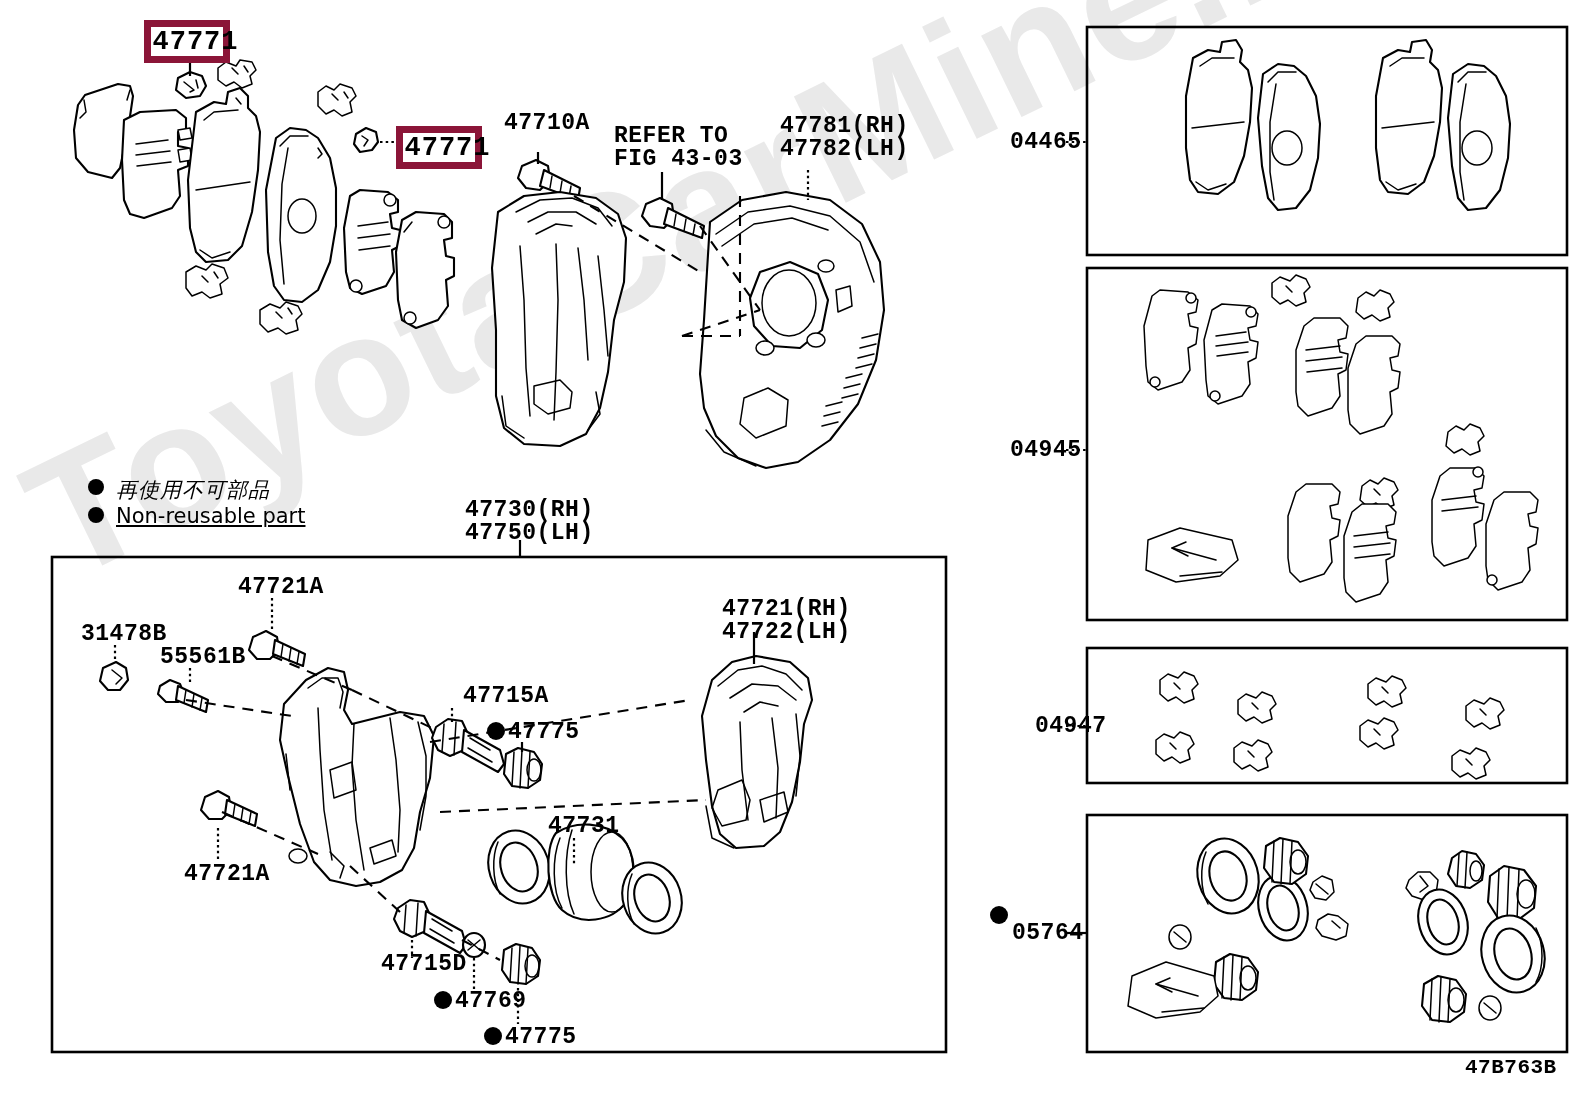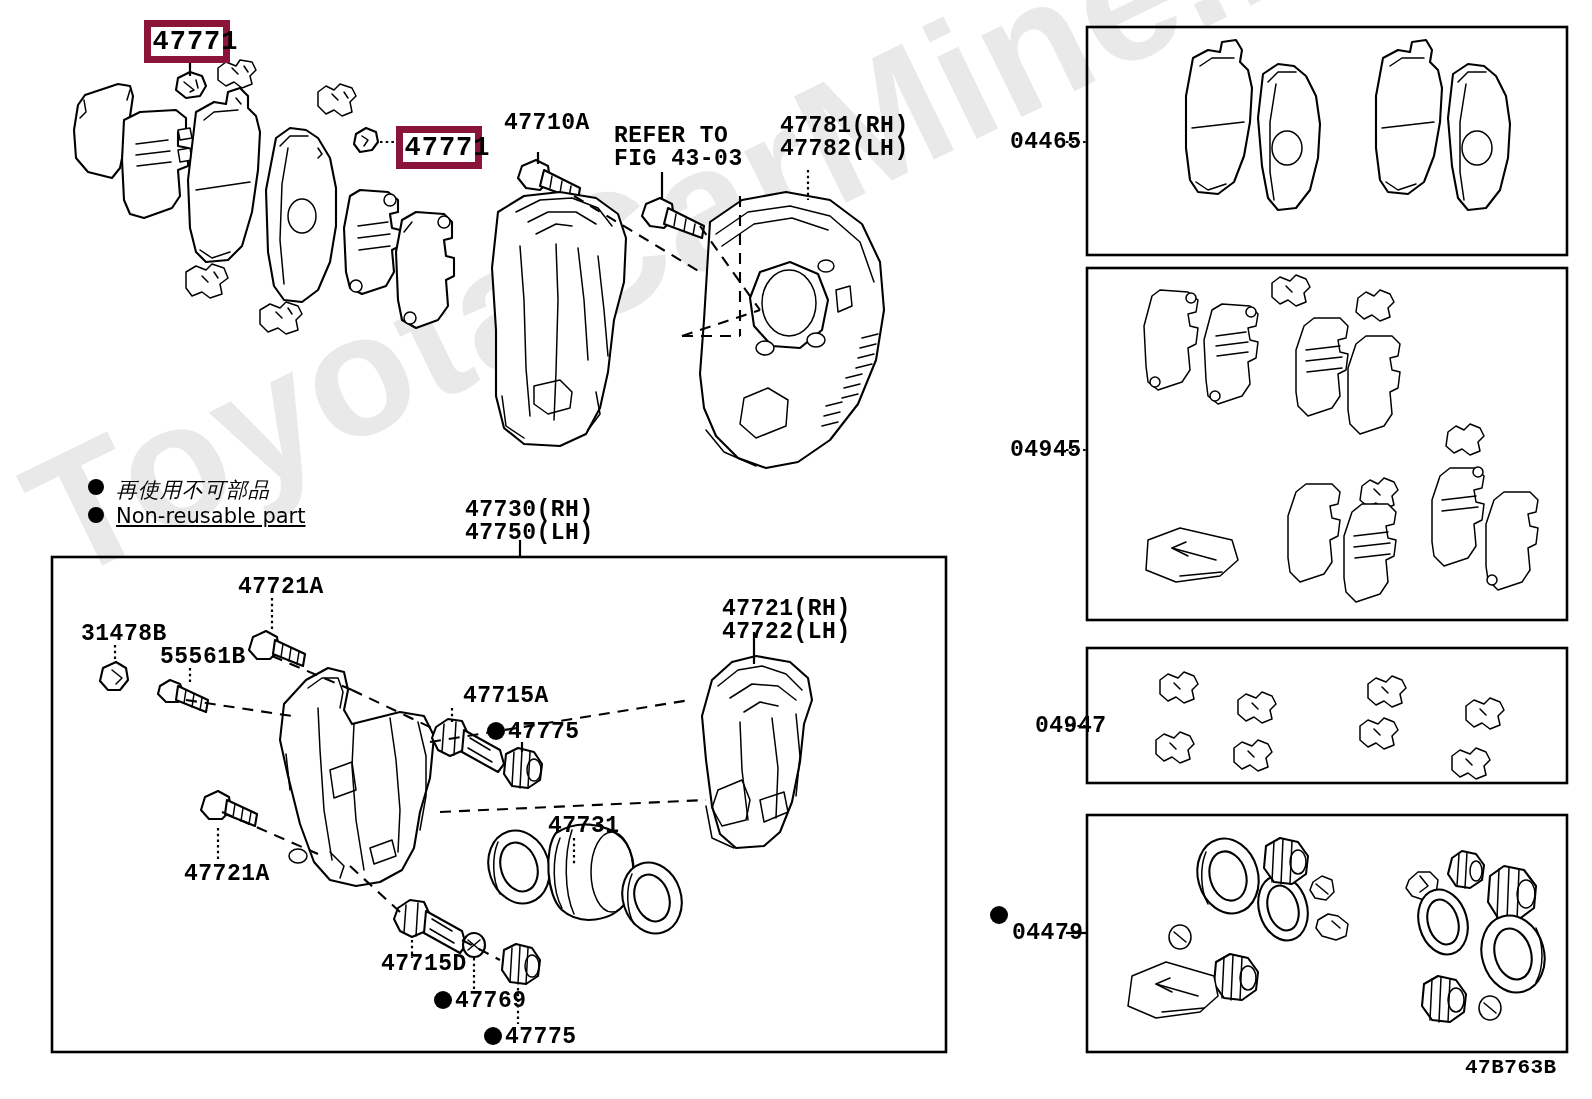--- a/index.html
+++ b/index.html
@@ -612,18 +612,18 @@
     <div class="lbl" style="left:381px; top:952px;">47715D</div>
     <div class="lbl" style="left:455px; top:989px;">47769</div>
     <div class="lbl" style="left:505px; top:1025px;">47775</div>
 
     <div class="lbl two" style="left:722px; top:597px;">47721(RH)</div>
     <div class="lbl two" style="left:722px; top:620px;">47722(LH)</div>
 
     <div class="lbl" style="left:1010px; top:130px;">04465</div>
     <div class="lbl" style="left:1010px; top:438px;">04945</div>
     <div class="lbl" style="left:1010px; top:714px;margin-left:25px;">04947</div>
-    <div class="lbl" style="left:1012px; top:921px;">04479</div>
+    <div class="lbl" style="left:1012px; top:921px;">05764</div>
 
     <div class="figcode" style="left:1465px; top:1056px;text-align:center;">47B763B</div>
 
   </div>
 </div>
 
 </body></html>

